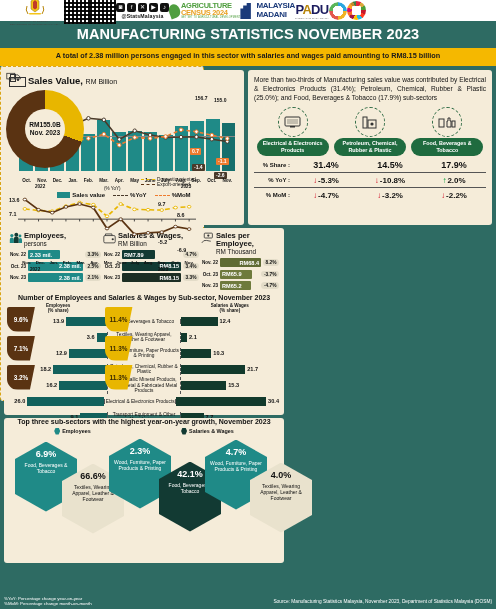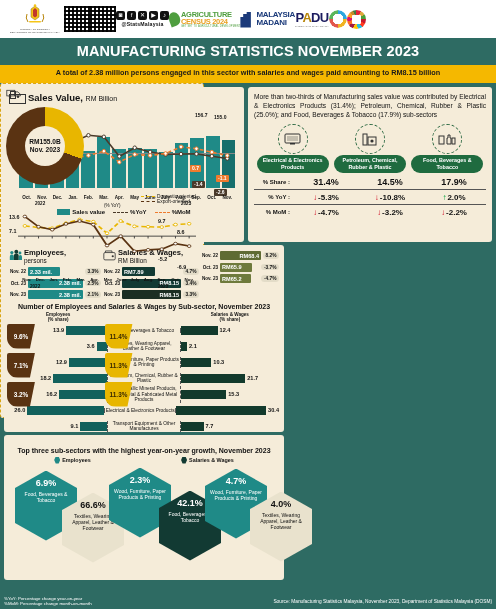--- a/index.html
+++ b/index.html
@@ -7,21 +7,21 @@
     width: 496px; height: 609px;
     font-family: "Liberation Sans", sans-serif;
     background: #2e6b63;
     overflow: hidden;
     position: relative;
   }
   
   .logobar {
     height: 21px; background: #ffffff;
     display: flex; align-items: center; gap: 0;
-    padding: 19px 6px; position: relative;
+    padding: 2px 6px; position: relative;
   }
   .crest { width: 26px; height: 24px; position: relative; flex: 0 0 auto; }
   .crest-txt { font-size: 2.4px; color: #444; text-align: center; line-height: 1.25; letter-spacing:.1px;}
   .crestwrap { display:flex; flex-direction:column; align-items:center; width:58px;}
   .qr { width: 26px; height: 26px; background:
       repeating-linear-gradient(90deg,#111 0 2px,#fff 2px 4px),
       repeating-linear-gradient(0deg,#111 0 2px,transparent 2px 4px);
       background-blend-mode: multiply; }
   .social { display: flex; flex-direction: column; align-items: center; gap: 1px;}
   .social-row { display: flex; gap: 2px; }
@@ -159,21 +159,21 @@
   .pleft .pv { font-size:5.6px; font-weight:bold; color:#111; }
   .pbar { background:#12615c; height:9px; }
   .pbar.d { background:#123a2c; }
   .pmid { width:82px; text-align:center; font-size:4.8px; color:#111; line-height:5.4px;
           border-left:1px dashed #555; border-right:1px dashed #555; }
   .pright { width:110px; display:flex; align-items:center; gap:2px;}
   .pright .pv { font-size:5.6px; font-weight:bold; color:#111; }
 
   
   #top3Panel { left:4px; top:352px; width:280px; height:145px;
-               border-radius:3px; padding:12px 5px; }
+               border-radius:3px; padding:0 5px; }
   .t3title { font-size:7px; font-weight:bold; color:#111; text-align:center; }
   .t3legrow { display:flex; justify-content:space-around; margin-top:3px; }
   .t3leg { font-size:5.4px; font-weight:bold; color:#111; }
   .t3leg i { display:inline-block; width:6px; height:7px; background:#1f8a87;
              clip-path: polygon(25% 0,75% 0,100% 50%,75% 100%,25% 100%,0 50%);
              margin-right:2px; vertical-align:middle;}
   .t3leg.dk i { background:#123a33; }
   .hexwrap { position:relative; height:98px; margin-top:1px; }
   .hex { position:absolute; width:62px; height:70px;
          clip-path: polygon(50% 0,100% 25%,100% 75%,50% 100%,0 75%,0 25%);
@@ -535,20 +535,31 @@
         <div class="trow">
           <div class="tdate">Nov. 23</div>
           <div class="tbarwrap">
               <div class="tbar c3" style="width:100%;">RM8.15</div>
             </div>
           <div class="pct">3.3%</div>
         </div>
       </div>
 
       <div class="tcol" style="flex:1;">
+        <div class="thead">
+          <svg class="ico-sq" viewBox="0 0 16 14">
+            <rect x="4" y="1" width="10" height="6" rx="1" fill="none" stroke="#333" stroke-width="1"></rect>
+            <circle cx="9" cy="4" r="1.4" fill="#333"></circle>
+            <path d="M1 13 q2-4 6-3 l5 1" fill="none" stroke="#333" stroke-width="1"></path>
+          </svg>
+          <div class="tt">
+            <span>Sales per Employee,</span><br>
+            <span class="su">RM Thousand</span>
+          </div>
+        </div>
         <div class="trow">
           <div class="tdate">Nov. 22</div>
           <div class="tbarwrap">
               <div class="tbar c4" style="width:100%;">RM68.4</div>
             </div>
           <div class="pct">8.2%</div>
         </div>
         <div class="trow">
           <div class="tdate">Oct. 23</div>
           <div class="tbarwrap">

